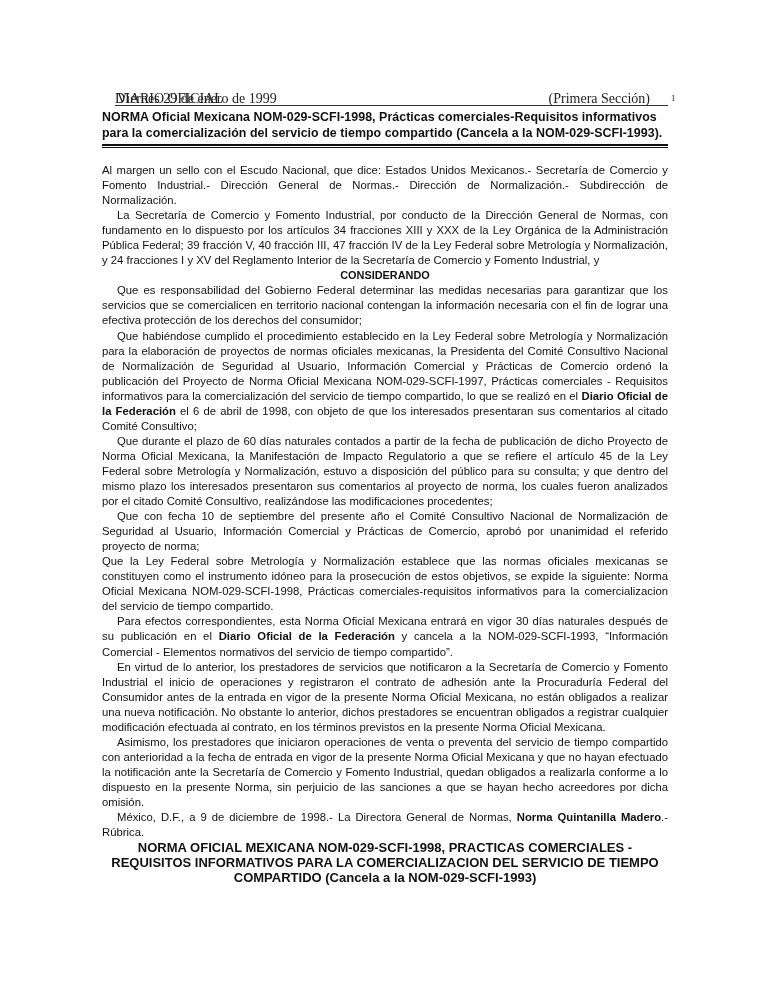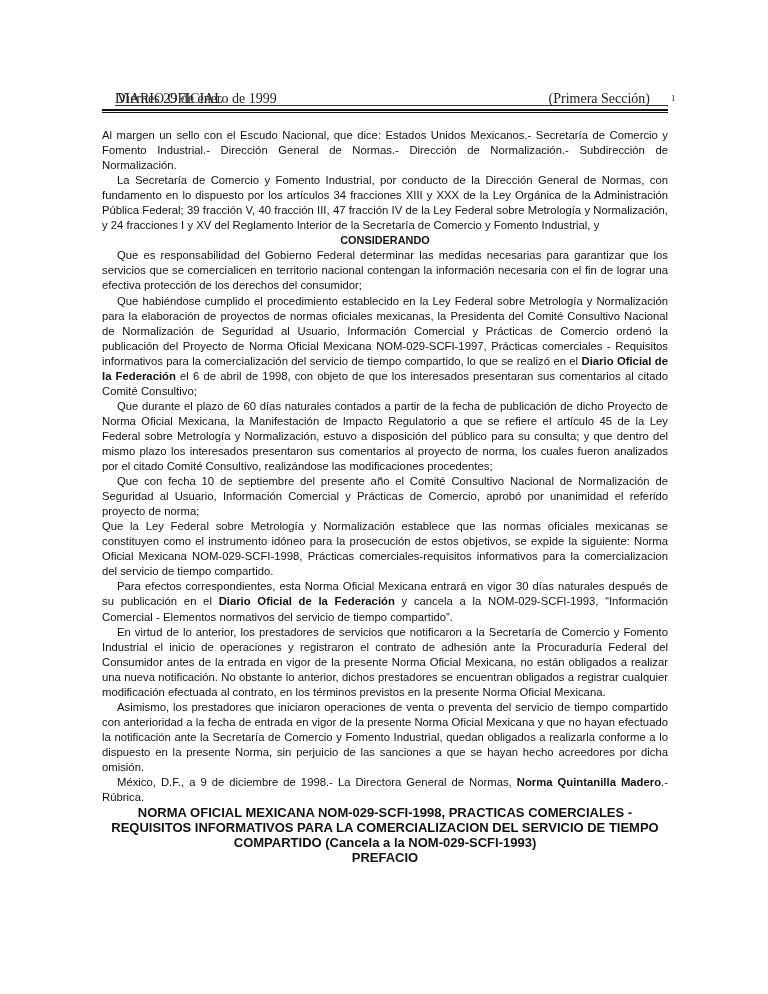--- a/index.html
+++ b/index.html
@@ -33,33 +33,33 @@
 </head>
 <body>
 
 <div class="page">
   <div class="running-header">
     <span class="left">Viernes 29 de enero de 1999</span>
     <span class="center">DIARIO OFICIAL</span>
     <span class="right">(Primera Sección)</span>
   </div>
 
+  <div class="doc-title">NORMA Oficial Mexicana NOM-029-SCFI-1998, Prácticas comerciales-Requisitos informativos para la comercialización del servicio de tiempo compartido (Cancela a la NOM-029-SCFI-1993).</div>
   <div class="rule-thick"></div>
   <div class="rule-thin"></div>
 
   <div class="body-text">
     <p>Al margen un sello con el Escudo Nacional, que dice: Estados Unidos Mexicanos.- Secretaría de Comercio y Fomento Industrial.- Dirección General de Normas.- Dirección de Normalización.- Subdirección de Normalización.</p>
     <p class="indent">La Secretaría de Comercio y Fomento Industrial, por conducto de la Dirección General de Normas, con fundamento en lo dispuesto por los artículos 34 fracciones XIII y XXX de la Ley Orgánica de la Administración Pública Federal; 39 fracción V, 40 fracción III, 47 fracción IV de la Ley Federal sobre Metrología y Normalización, y 24 fracciones I y XV del Reglamento Interior de la Secretaría de Comercio y Fomento Industrial, y</p>
     <p class="center-bold">CONSIDERANDO</p>
     <p class="indent">Que es responsabilidad del Gobierno Federal determinar las medidas necesarias para garantizar que los servicios que se comercialicen en territorio nacional contengan la información necesaria con el fin de lograr una efectiva protección de los derechos del consumidor;</p>
     <p class="indent"><span>Que habiéndose cumplido el procedimiento establecido en la Ley Federal sobre Metrología y Normalización para la elaboración de proyectos de normas oficiales mexicanas, la Presidenta del Comité Consultivo Nacional de Normalización de Seguridad al Usuario, Información Comercial y Prácticas de Comercio ordenó la publicación del Proyecto de Norma Oficial Mexicana NOM-029-SCFI-1997, Prácticas comerciales - Requisitos informativos para la comercialización del servicio de tiempo compartido, lo que se realizó en el </span><b>Diario Oficial de la Federación</b><span> el 6 de abril de 1998, con objeto de que los interesados presentaran sus comentarios al citado Comité Consultivo;</span></p>
     <p class="indent">Que durante el plazo de 60 días naturales contados a partir de la fecha de publicación de dicho Proyecto de Norma Oficial Mexicana, la Manifestación de Impacto Regulatorio a que se refiere el artículo 45 de la Ley Federal sobre Metrología y Normalización, estuvo a disposición del público para su consulta; y que dentro del mismo plazo los interesados presentaron sus comentarios al proyecto de norma, los cuales fueron analizados por el citado Comité Consultivo, realizándose las modificaciones procedentes;</p>
     <p class="indent">Que con fecha 10 de septiembre del presente año el Comité Consultivo Nacional de Normalización de Seguridad al Usuario, Información Comercial y Prácticas de Comercio, aprobó por unanimidad el referido proyecto de norma;</p>
     <p>Que la Ley Federal sobre Metrología y Normalización establece que las normas oficiales mexicanas se constituyen como el instrumento idóneo para la prosecución de estos objetivos, se expide la siguiente: Norma Oficial Mexicana NOM-029-SCFI-1998, Prácticas comerciales-requisitos informativos para la comercializacion del servicio de tiempo compartido.</p>
     <p class="indent"><span>Para efectos correspondientes, esta Norma Oficial Mexicana entrará en vigor 30 días naturales después de su publicación en el </span><b>Diario Oficial de la Federación</b><span> y cancela a la NOM-029-SCFI-1993, “Información Comercial - Elementos normativos del servicio de tiempo compartido”.</span></p>
     <p class="indent">En virtud de lo anterior, los prestadores de servicios que notificaron a la Secretaría de Comercio y Fomento Industrial el inicio de operaciones y registraron el contrato de adhesión ante la Procuraduría Federal del Consumidor antes de la entrada en vigor de la presente Norma Oficial Mexicana, no están obligados a realizar una nueva notificación. No obstante lo anterior, dichos prestadores se encuentran obligados a registrar cualquier modificación efectuada al contrato, en los términos previstos en la presente Norma Oficial Mexicana.</p>
     <p class="indent">Asimismo, los prestadores que iniciaron operaciones de venta o preventa del servicio de tiempo compartido con anterioridad a la fecha de entrada en vigor de la presente Norma Oficial Mexicana y que no hayan efectuado la notificación ante la Secretaría de Comercio y Fomento Industrial, quedan obligados a realizarla conforme a lo dispuesto en la presente Norma, sin perjuicio de las sanciones a que se hayan hecho acreedores por dicha omisión.</p>
     <p class="indent"><span>México, D.F., a 9 de diciembre de 1998.- La Directora General de Normas, </span><b>Norma Quintanilla Madero</b><span>.- Rúbrica.</span></p>
     <div class="heading-block">NORMA OFICIAL MEXICANA NOM-029-SCFI-1998, PRACTICAS COMERCIALES - REQUISITOS INFORMATIVOS PARA LA COMERCIALIZACION DEL SERVICIO DE TIEMPO COMPARTIDO (Cancela a la NOM-029-SCFI-1993)</div>
-    <div class="heading-block">PREFACIO</div>
   </div>
 </div>
 <span class="page-number" style="left:671px;top:93px;right:auto;">1</span>
 
 </body></html>

